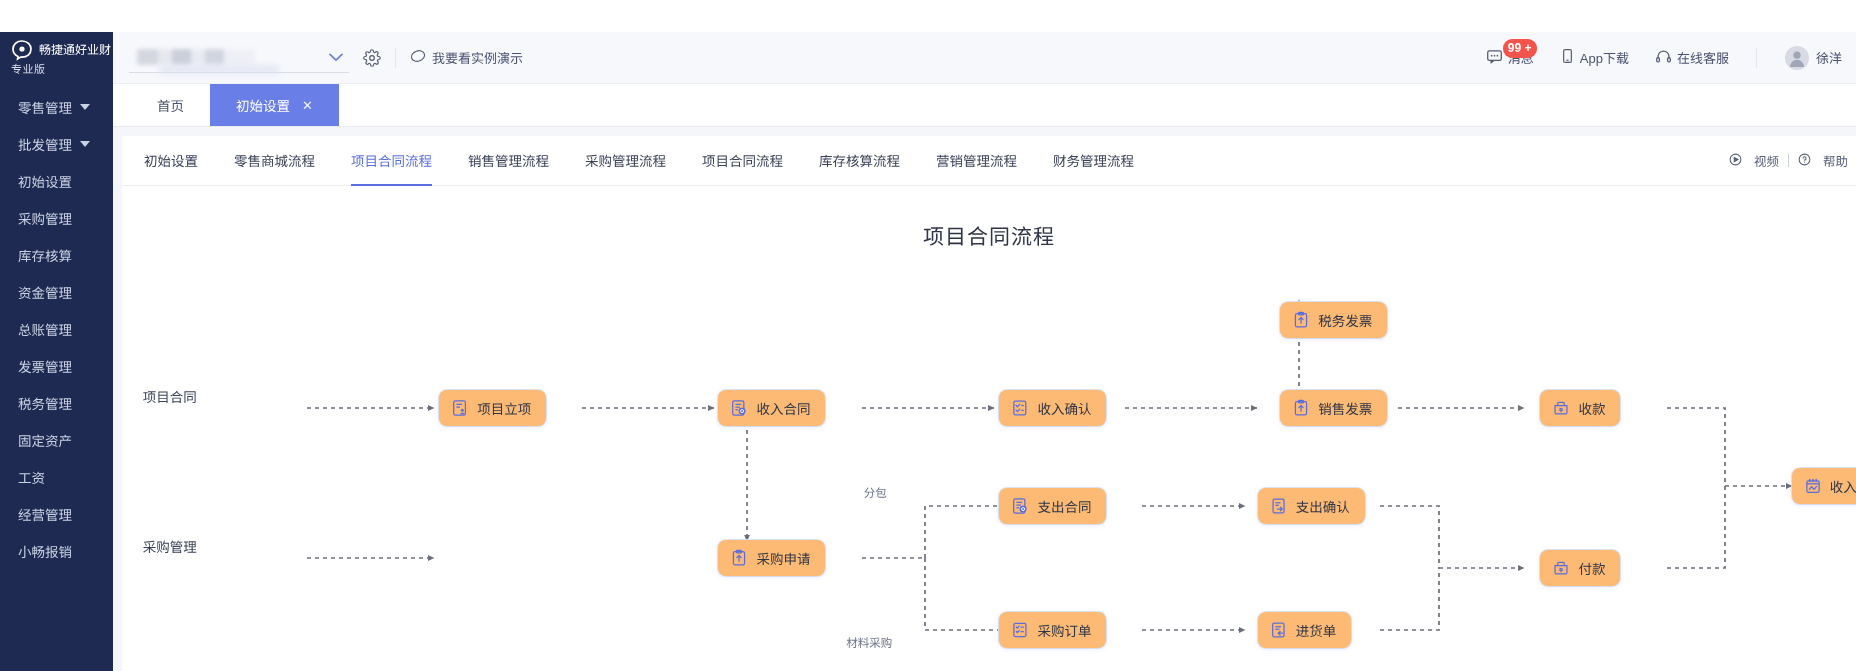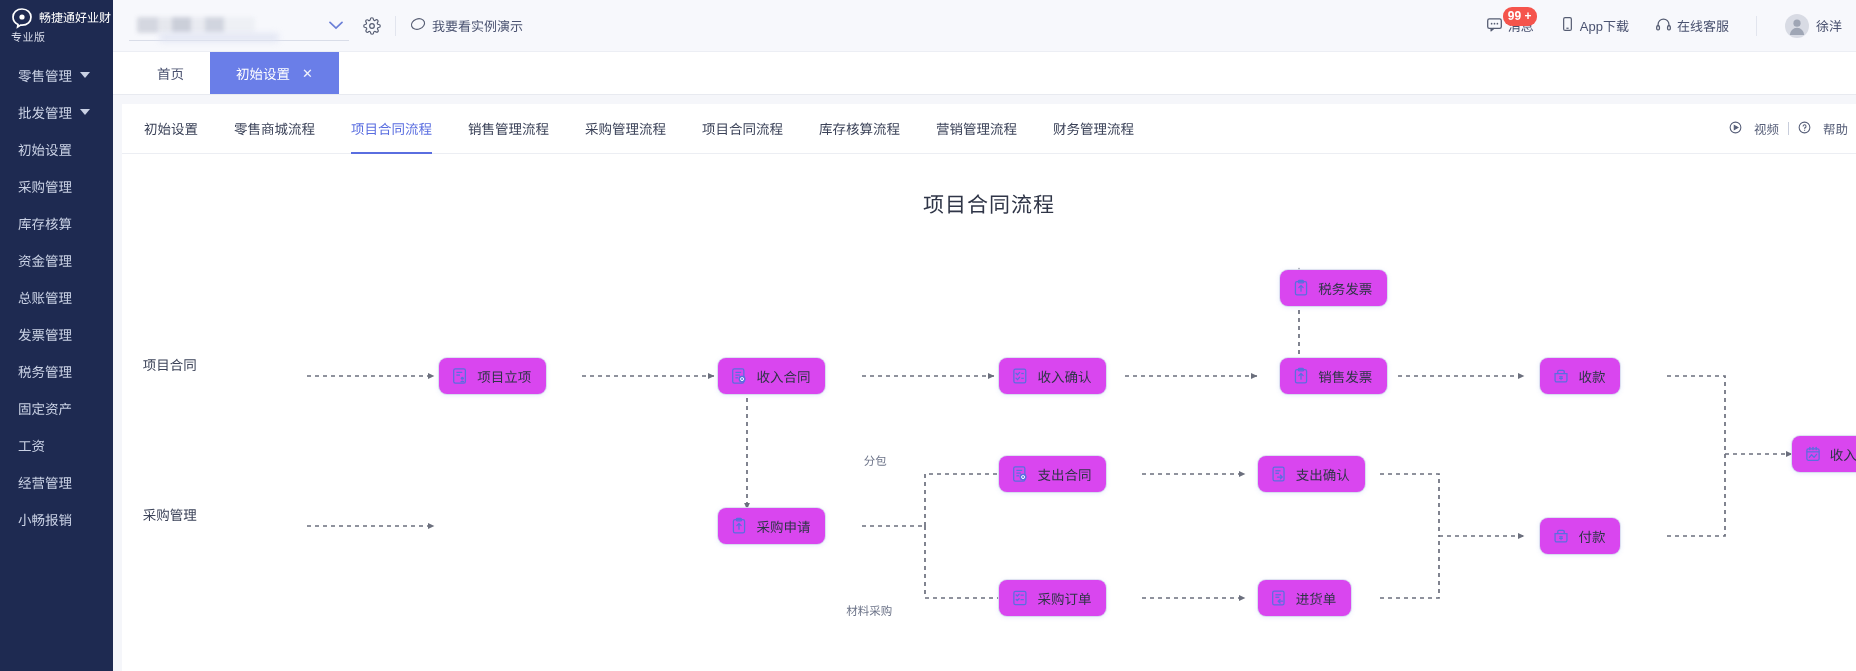--- a/index.html
+++ b/index.html
@@ -3,21 +3,21 @@
 <meta charset="utf-8">
 <style>
   * { box-sizing: border-box; }
   html, body { margin:0; padding:0; }
   body {
     width:1856px; height:671px;
     font-family:"Liberation Sans","DejaVu Sans",sans-serif;
     background:#ffffff; overflow:hidden;
     -webkit-font-smoothing:antialiased;
   }
-  .app { position:relative; width:1856px; height:489px; display:flex; }
+  .app { position:relative; width:1856px; height:489px; display:flex;margin-top:32px; }
 
   
   .sidebar {
     width:113px; flex:0 0 113px; height:671px;
     background:#1e2a51; position:relative; z-index:5;
   }
   .brand { height:52px; padding:6px 0 0 10px; position:relative; }
   .brand-row { display:flex; align-items:center; gap:5px; }
   .brand-logo { width:24px; height:24px; flex:0 0 24px; position:relative; }
   .brand-logo svg { display:block; }
@@ -133,21 +133,21 @@
   .chart-title {
     text-align:center; font-size:21px; color:#2f3547;
     margin-top:34px; letter-spacing:1px;
   }
 
   
   .canvas { position:relative; width:100%; height:420px; margin-top:8px; }
   .canvas svg.links { position:absolute; inset:0; width:100%; height:100%; }
 
   .node {
-    position:absolute; height:36px; background:#d946ef;
+    position:absolute; height:36px; background:#fdba74;
     border-radius:8px; display:flex; align-items:center; gap:8px;
     padding:0 15px 0 12px; white-space:nowrap;
     box-shadow:0 1px 5px rgba(90,110,224,.17), 0 0 0 1px rgba(226,229,240,.9);
     font-size:13.5px; color:#2f3547; cursor:pointer; z-index:2;
   }
   .node .ni { width:18px; height:18px; flex:0 0 18px; display:flex; }
   .rowlabel {
     position:absolute; font-size:13.5px; color:#3b4258; white-space:nowrap; z-index:2;
   }
   .edgelabel {

